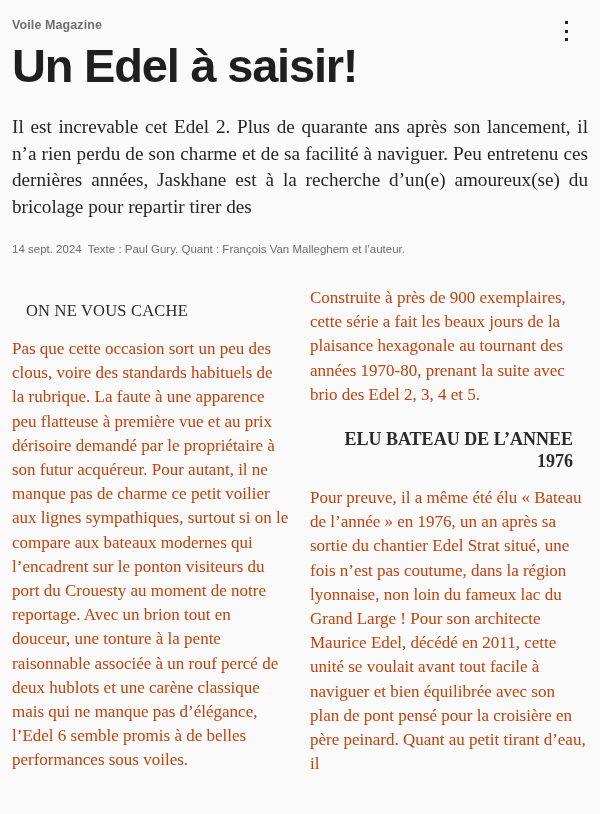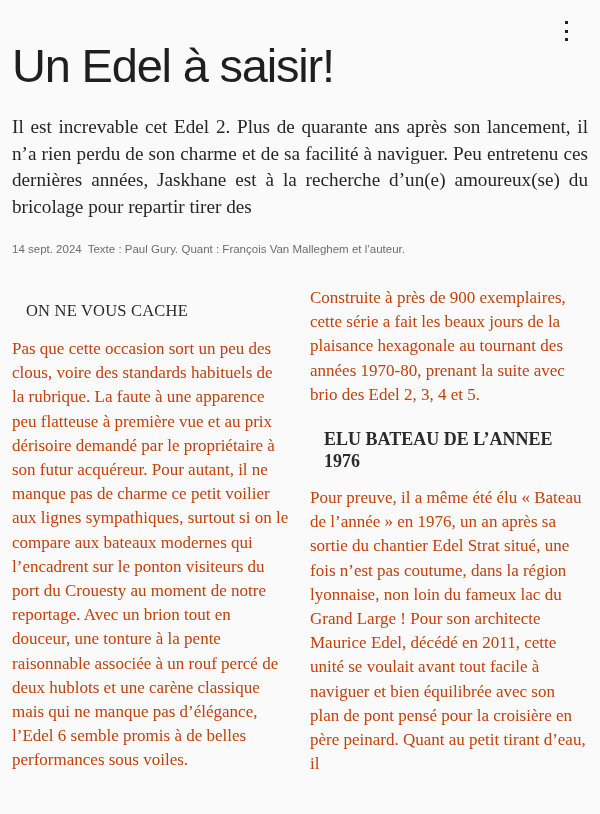--- a/index.html
+++ b/index.html
@@ -56,21 +56,21 @@
   .kebab-menu .dot {
     width: 3px;
     height: 3px;
     background: #222222;
   }
 
   
   .headline {
     font-family: "Liberation Sans", "DejaVu Sans", sans-serif;
     font-size: 47px;
-    font-weight: normal;
+    font-weight: bold;
     line-height: 52px;
     letter-spacing: -1.2px;
     color: #1f1f1f;
     margin: 6px 0 0 0;
     padding: 0;
   }
 
   
   .lede {
     font-size: 19.2px;
@@ -108,37 +108,39 @@
     font-weight: normal;
     color: #2b2b2b;
     margin: 14px;
     letter-spacing: 0.2px;
   }
   .section-head.bold {
     font-weight: bold;
     font-size: 18px;
     line-height: 22px;
     letter-spacing: 0px;
+    text-align: right;
   }
   .body-para {
     font-size: 17px;
     line-height: 24.2px;
     color: #c2410c;
     margin: 0;
   }
   .gap-after-head { margin-top: 16px; }
   .gap-para { margin-top: 21px; }
   .tight { margin-top: 14px; }
 </style>
 </head>
 <body>
 
 <div class="page">
 
   <div class="topbar">
+    <div class="source-name">Voile Magazine</div>
     <div class="kebab-menu">
       <span class="dot"></span>
       <span class="dot"></span>
       <span class="dot"></span>
     </div>
   </div>
 
   <h1 class="headline">Un Edel à saisir!</h1>
 
   <p class="lede">Il est increvable cet Edel 2. Plus de quarante ans après son lancement, il n’a rien perdu de son charme et de sa facilité à naviguer. Peu entretenu ces dernières années, Jaskhane est à la recherche d’un(e) amoureux(se) du bricolage pour repartir tirer des</p>

